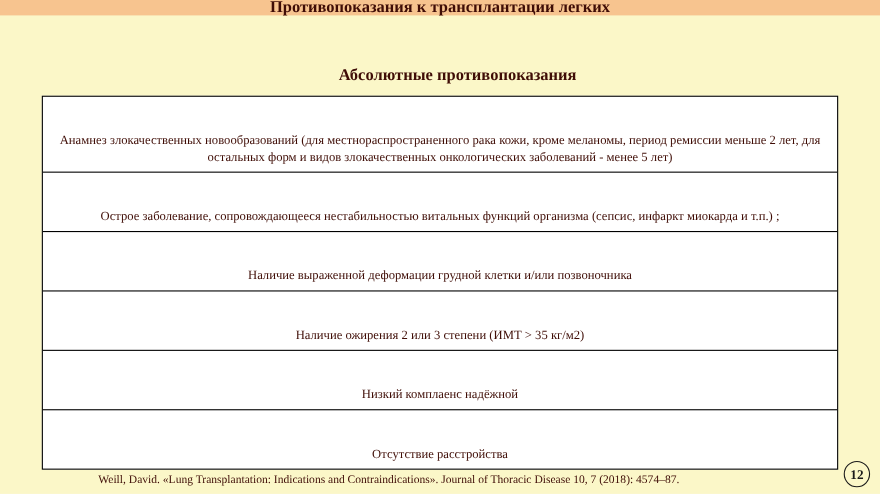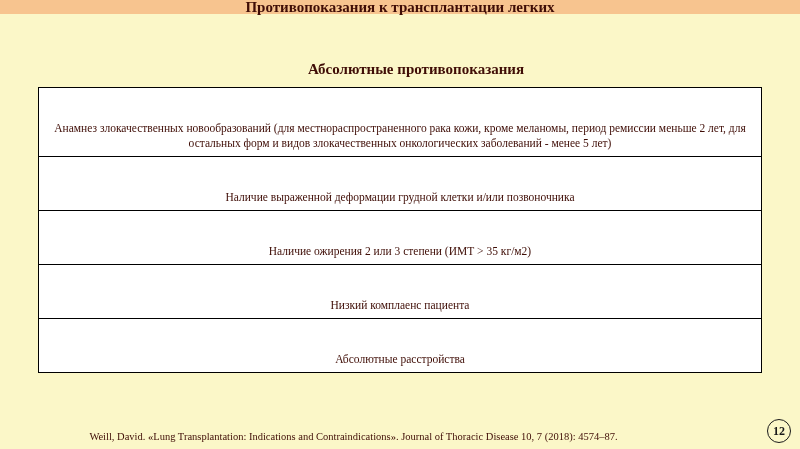--- a/index.html
+++ b/index.html
@@ -94,21 +94,22 @@
 <body>
 
 <div class="header-band">
   <span class="slide-title">Противопоказания к трансплантации легких</span>
 </div>
 
 <div class="subtitle">Абсолютные противопоказания</div>
 
 <div class="table">
   <div class="row">Анамнез злокачественных новообразований (для местнораспространенного рака кожи, кроме меланомы, период ремиссии меньше 2 лет, для остальных форм и видов злокачественных онкологических заболеваний - менее 5 лет)</div>
+  <div class="row">Острое заболевание, сопровождающееся нестабильностью витальных функций организма (сепсис, инфаркт миокарда и т.п.) ;</div>
   <div class="row">Наличие выраженной деформации грудной клетки и/или позвоночника</div>
   <div class="row">Наличие ожирения 2 или 3 степени (ИМТ &gt; 35 кг/м2)</div>
-  <div class="row">Низкий комплаенс пациента</div>
-  <div class="row">Абсолютные расстройства</div>
+  <div class="row">Низкий комплаенс надёжной</div>
+  <div class="row">Отсутствие расстройства</div>
 </div>
 
 <div class="footer">Weill, David. «Lung Transplantation: Indications and Contraindications». Journal of Thoracic Disease 10, 7 (2018): 4574–87.</div>
 
 <div class="page-badge">12</div>
 
 </body></html>

